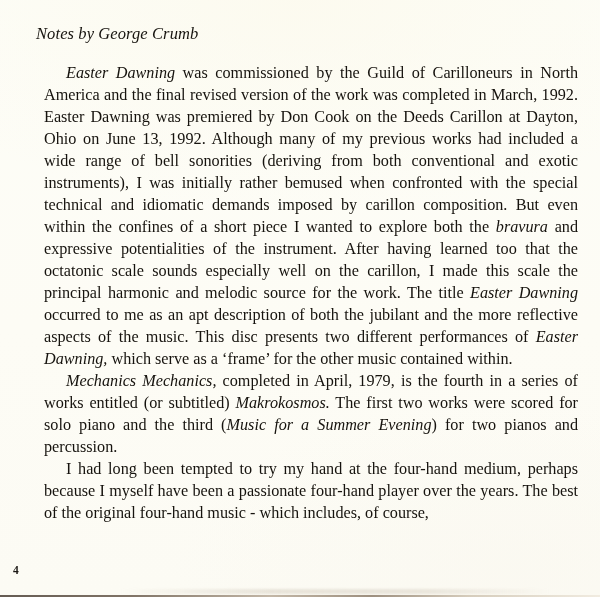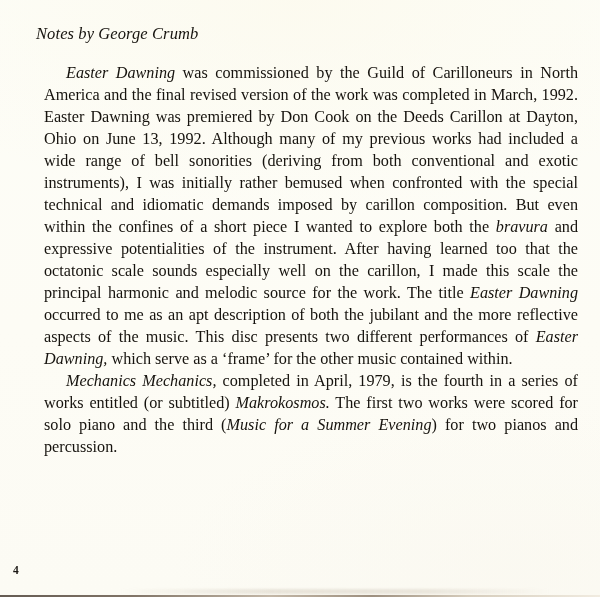--- a/index.html
+++ b/index.html
@@ -111,20 +111,21 @@
 
 <div class="paper-tint"></div>
 
 <div class="page">
 
   <div class="page-heading">Notes by George Crumb</div>
 
   <div class="body-text">
       <p><i>Easter Dawning</i> was commissioned by the Guild of Carilloneurs in North America and the final revised version of the work was completed in March, 1992. Easter Dawning was premiered by Don Cook on the Deeds Carillon at Dayton, Ohio on June 13, 1992. Although many of my previous works had included a wide range of bell sonorities (deriving from both conventional and exotic instruments), I was initially rather bemused when confronted with the special technical and idiomatic demands imposed by carillon composition. But even within the confines of a short piece I wanted to explore both the <i>bravura</i> and expressive potentialities of the instrument. After having learned too that the octatonic scale sounds especially well on the carillon, I made this scale the principal harmonic and melodic source for the work. The title <i>Easter Dawning</i> occurred to me as an apt description of both the jubilant and the more reflective aspects of the music. This disc presents two different performances of <i>Easter Dawning,</i> which serve as a ‘frame’ for the other music contained within.</p>
       <p><i>Mechanics Mechanics,</i> completed in April, 1979, is the fourth in a series of works entitled (or subtitled) <i>Makrokosmos.</i> The first two works were scored for solo piano and the third (<i>Music for a Summer Evening</i>) for two pianos and percussion.</p>
+      <p>I had long been tempted to try my hand at the four-hand medium, perhaps because I myself have been a passionate four-hand player over the years. The best of the original four-hand music - which includes, of course,</p>
     </div>
 
   <div class="page-number">4</div>
 
 </div>
 
 <div class="scan-smudge"></div>
 <div class="scan-edge"></div>
 
 </body></html>

